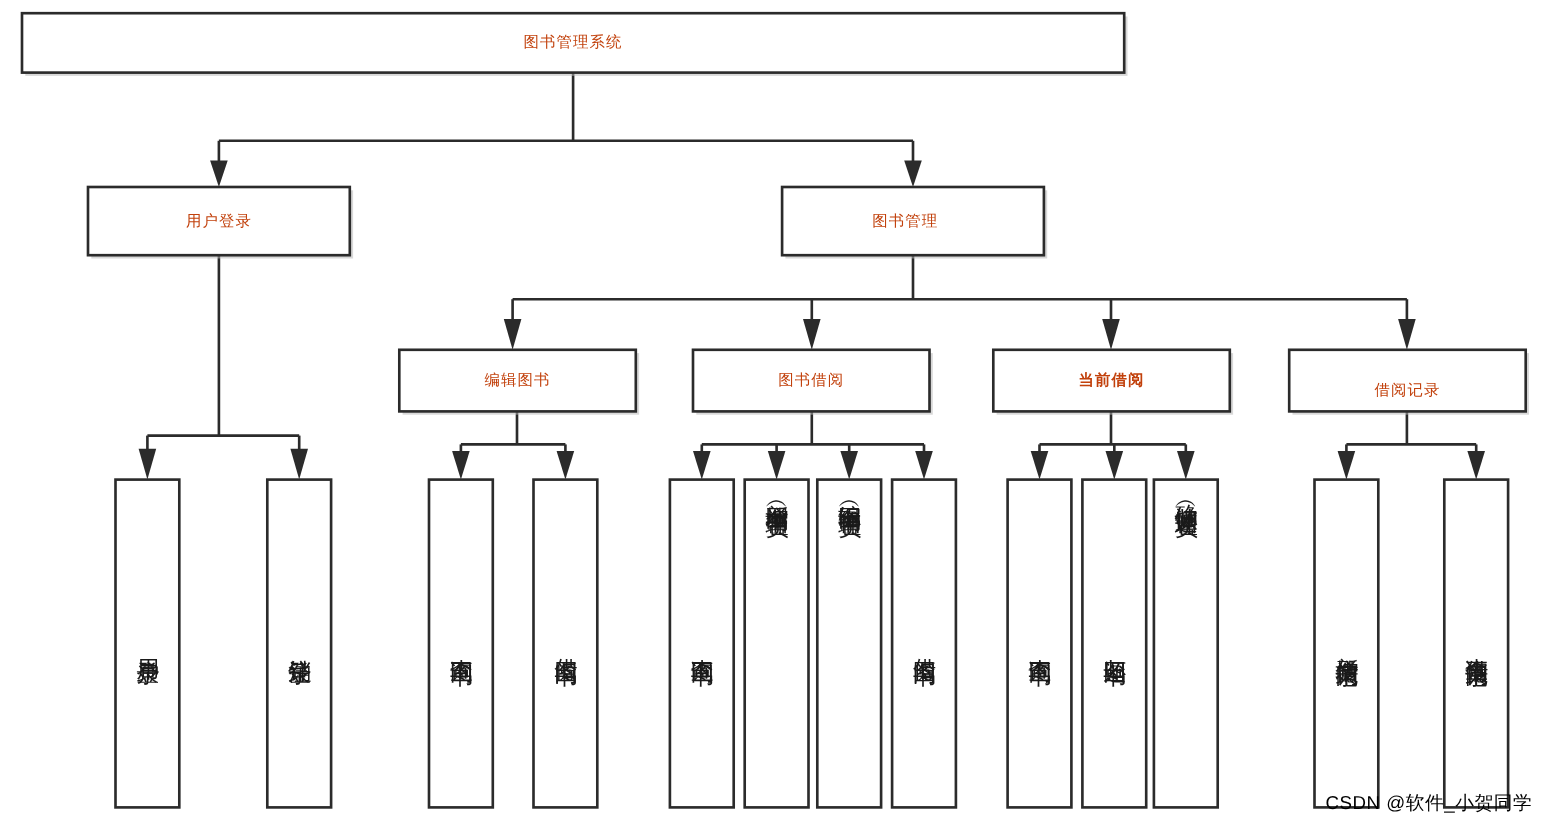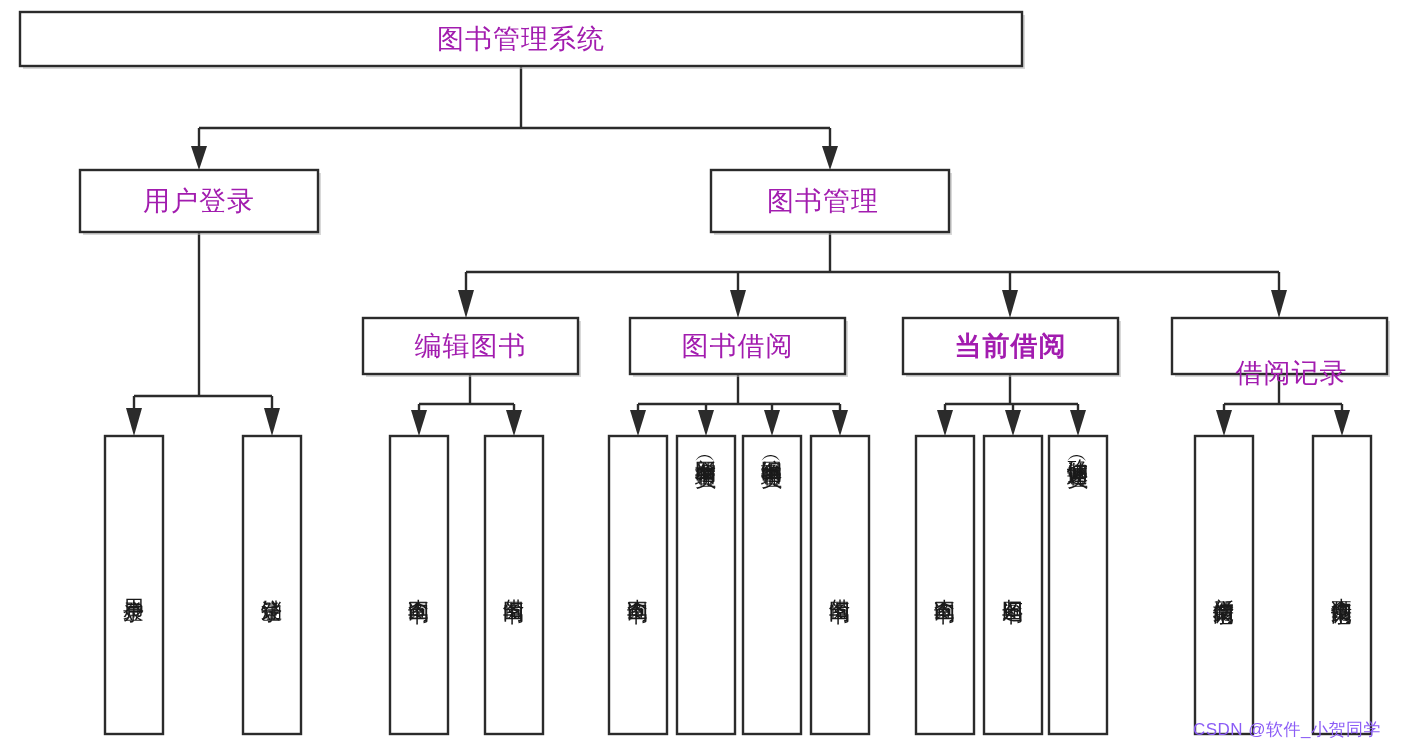--- a/index.html
+++ b/index.html
@@ -65,32 +65,32 @@
   }
   .horiz-label-wrap {
     position: absolute;
     display: flex;
     align-items: center;
     justify-content: center;
     pointer-events: none;
   }
   .horiz-label-wrap span {
     font-family: "Liberation Sans", "DejaVu Sans", sans-serif;
-    font-size: 27px;
-    color: #a21caf;
+    font-size: 14px;
+    color: #c2410c;
     letter-spacing: 1px;
     white-space: nowrap;
   }
   #watermark {
     position: absolute;
-    right: 24px;
+    right: 12px;
     bottom: 6px;
     font-family: "Liberation Sans", "DejaVu Sans", sans-serif;
     font-size: 17px;
-    color: #8b5cf6;
+    color: #000000;
     letter-spacing: 0.5px;
     white-space: nowrap;
     pointer-events: none;
   }
 </style>
 </head>
 <body>
 
 <div id="diagram-root">
 
@@ -263,21 +263,21 @@
   </div>
 
   <div class="horiz-label-wrap" style="left:630px; top:318px; width:215px; height:56px;">
     <span>图书借阅</span>
   </div>
 
   <div class="horiz-label-wrap" style="left:903px; top:318px; width:215px; height:56px;font-weight:bold;">
     <span>当前借阅</span>
   </div>
 
-  <div class="horiz-label-wrap" style="left:1172px; top:336px; width:215px; height:73px;padding-left:12px;">
+  <div class="horiz-label-wrap" style="left:1172px; top:318px; width:215px; height:73px;">
     <span>借阅记录</span>
   </div>
 
   <div class="vert-label-wrap" style="left:105px; top:436px; width:58px; height:298px; align-items:center;">
     <span>用户登录</span>
   </div>
   <div class="vert-label-wrap" style="left:243px; top:436px; width:58px; height:298px; align-items:center;">
     <span>注销登录</span>
   </div>
 

